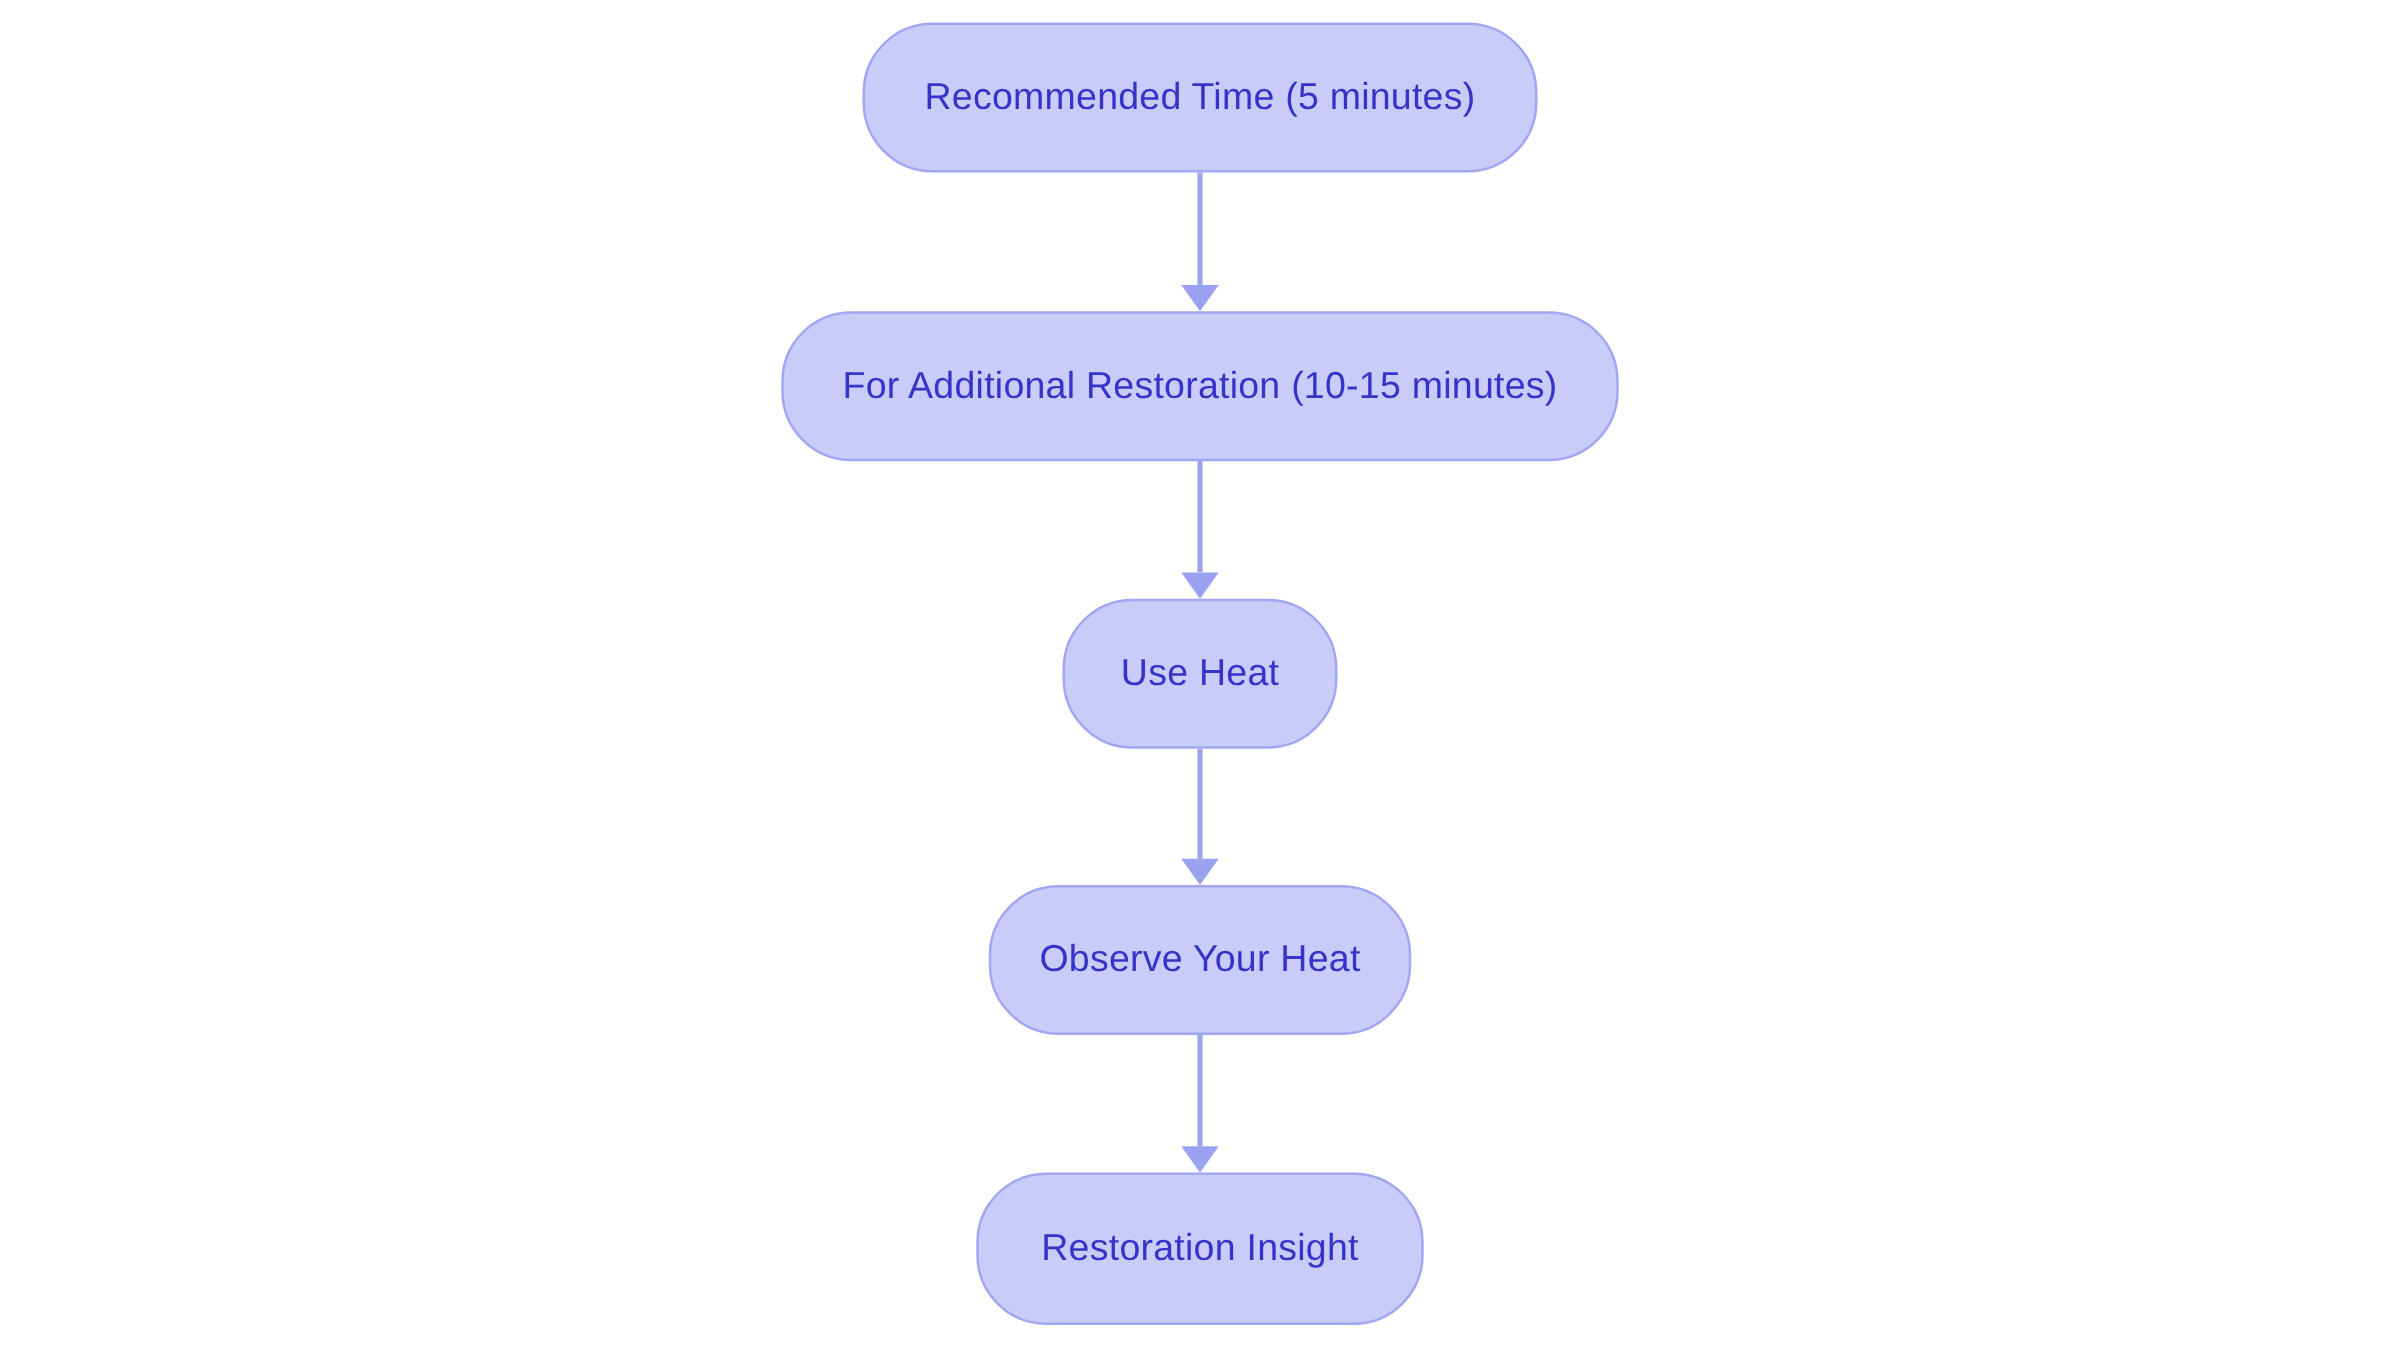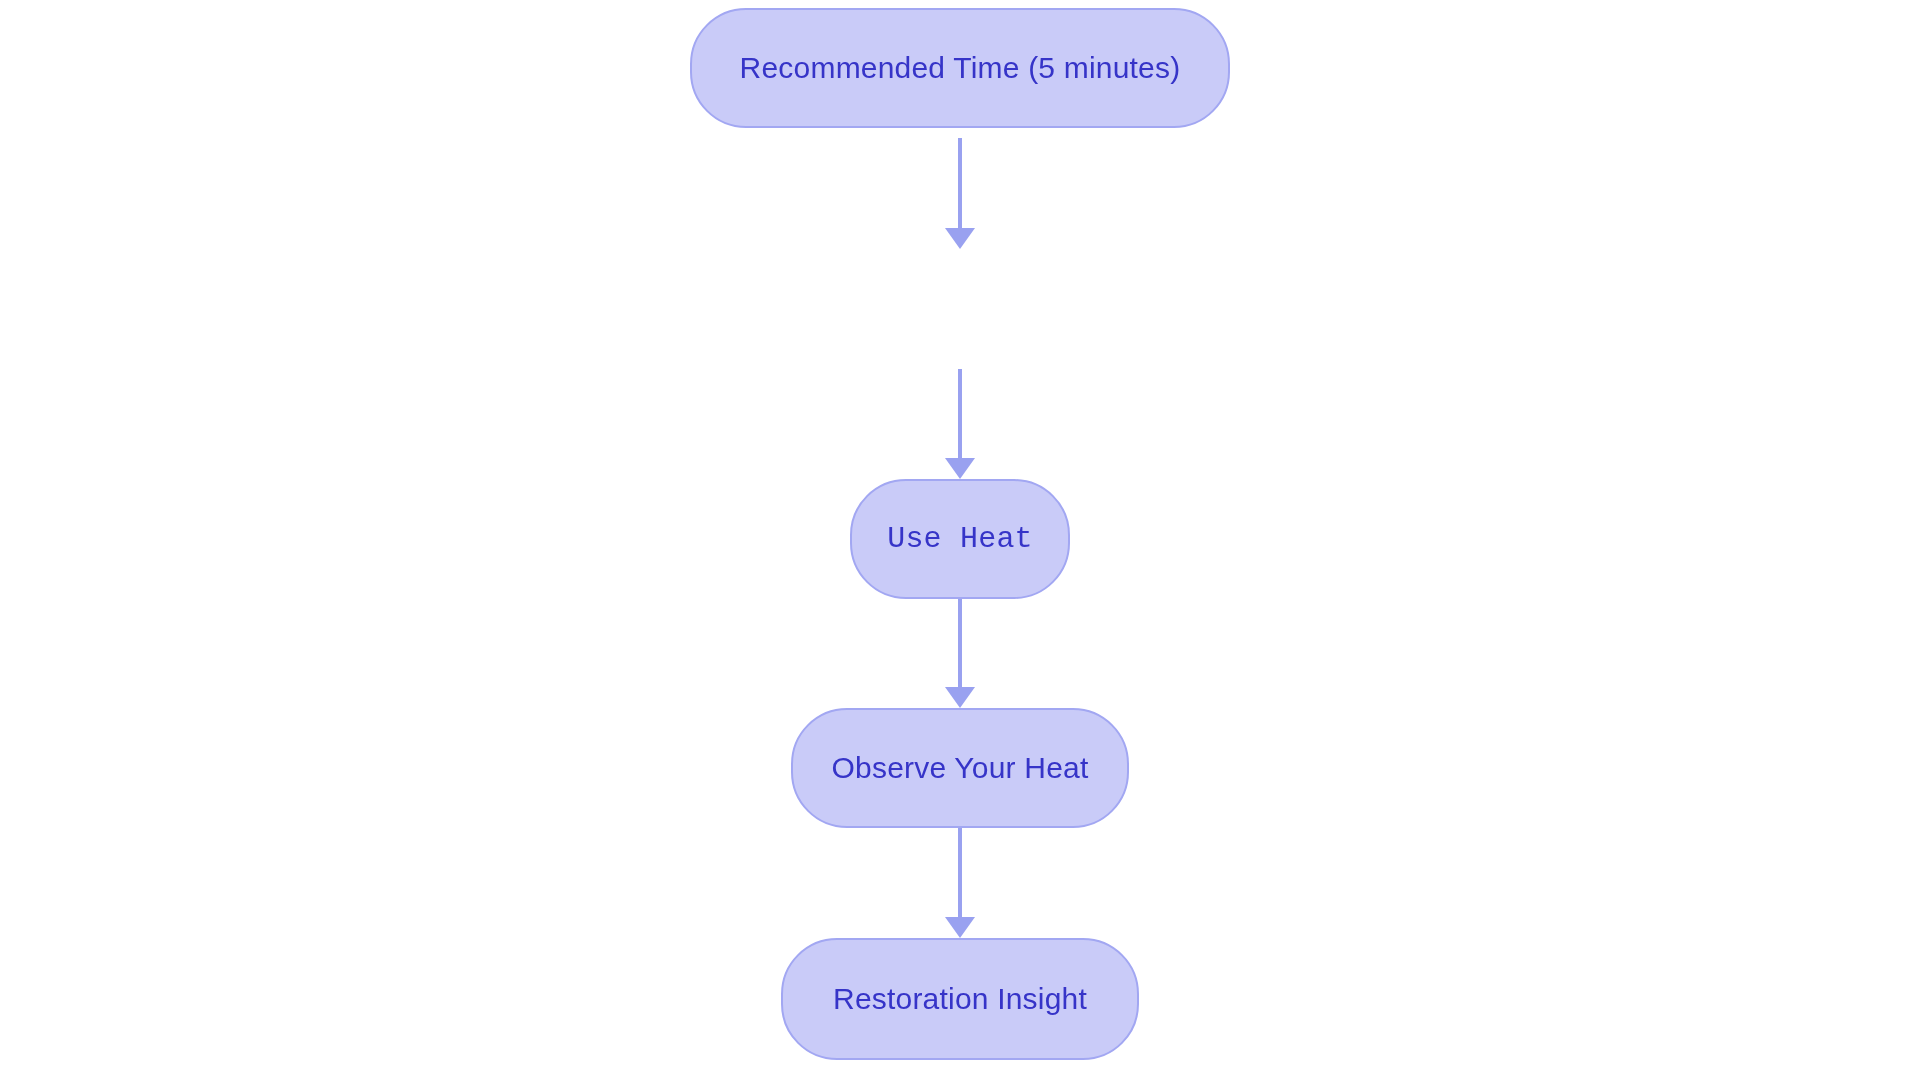--- a/index.html
+++ b/index.html
@@ -33,23 +33,23 @@
     border-radius: 56px;
     display: flex;
     align-items: center;
     justify-content: center;
     text-align: center;
     color: var(--node-text);
     font-size: 30px;
     letter-spacing: 0.2px;
     white-space: nowrap;
   }
-  .node-1 { top: 8px;  width: 540px; align-items: center; }
+  .node-1 { top: 18px;  width: 540px; align-items: center; }
   .node-2 { top: 249px; width: 670px; }
-  .node-3 { top: 479px; width: 220px; font-family: Liberation Mono, monospace; }
+  .node-3 { top: 479px; width: 220px; }
   .node-4 { top: 708px; width: 338px; }
   .node-5 { top: 938px; width: 358px; height: 122px; }
 
   .connector-arrow {
     position: absolute;
     left: 50%;
     transform: translateX(-50%);
     width: 32px;
     display: flex;
     flex-direction: column;
@@ -79,20 +79,23 @@
 
   <div class="flow-node node-1">
     <span>Recommended Time (5 minutes)</span>
   </div>
 
   <div class="connector-arrow arrow-1">
     <div class="arrow-line"></div>
     <div class="arrow-head"></div>
   </div>
 
+  <div class="flow-node node-2">
+    <span>For Additional Restoration (10-15 minutes)</span>
+  </div>
 
   <div class="connector-arrow arrow-2">
     <div class="arrow-line"></div>
     <div class="arrow-head"></div>
   </div>
 
   <div class="flow-node node-3">
     <span>Use Heat</span>
   </div>
 

